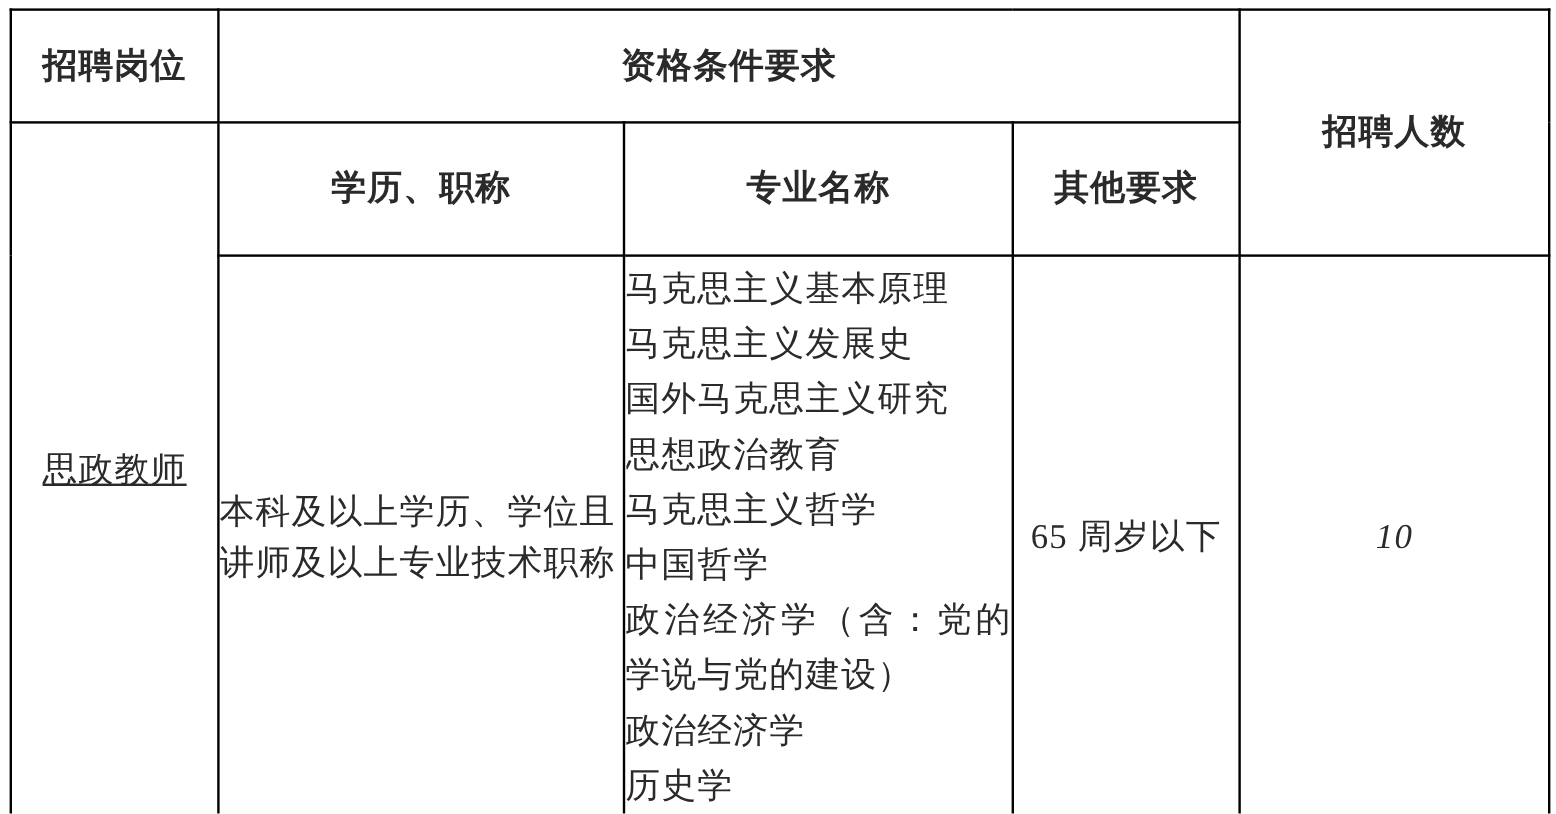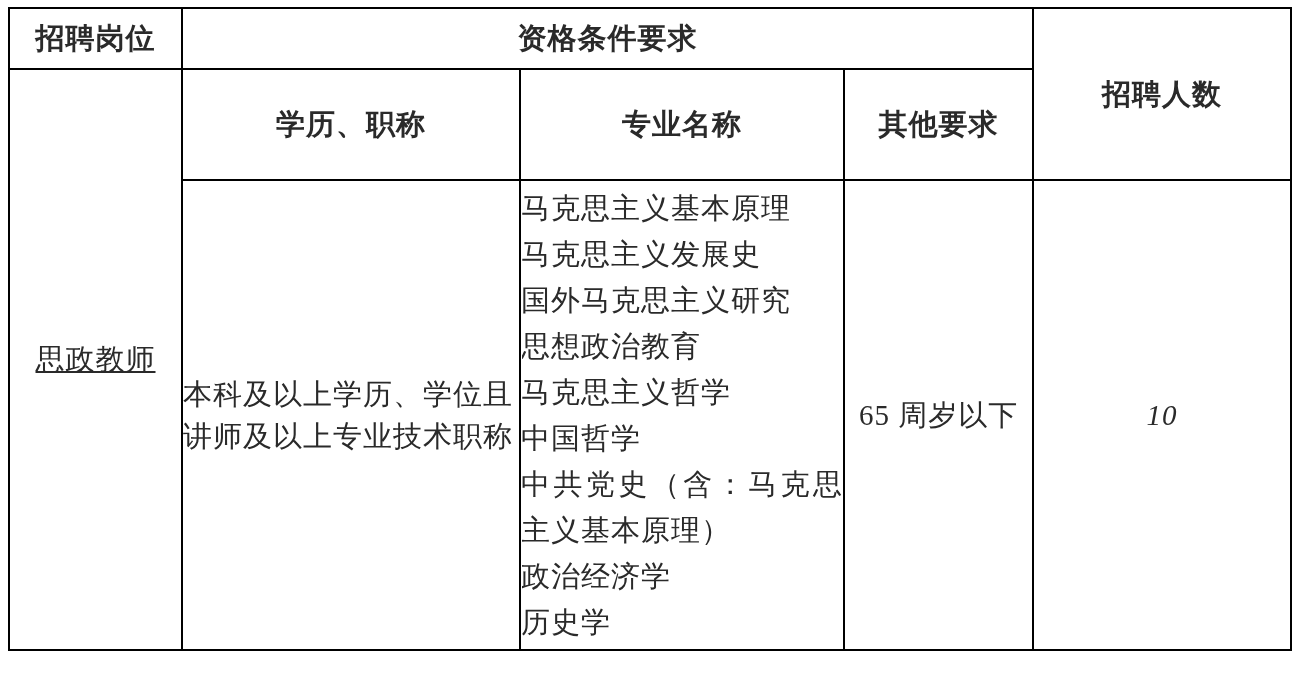--- a/index.html
+++ b/index.html
@@ -23,21 +23,21 @@
   table.recruit td {
     border: 2px solid #000000;
     vertical-align: middle;
     font-size: 29px;
     letter-spacing: 1px;
     color: #2a2a2a;
     line-height: 1.45;
     padding: 0;
     overflow: hidden;
   }
-  tr.r1 { height: 61px; }
+  tr.r1 { height: 94px; }
   tr.r2 { height: 111px; }
   tr.r3 { height: 470px; }
 
   .hd {
     font-weight: bold;
     text-align: center;
     color: #000000;
   }
   .cell-pos-h   { padding-top: 20px; }
   .cell-qual-h  { padding-top: 20px; }
@@ -99,21 +99,21 @@
     </tr>
     <tr class="r3">
       <td class="cell-edu-d">本科及以上学历、学位且讲师及以上专业技术职称</td>
       <td class="cell-major-d">
           <div class="major-line">马克思主义基本原理</div>
           <div class="major-line">马克思主义发展史</div>
           <div class="major-line">国外马克思主义研究</div>
           <div class="major-line">思想政治教育</div>
           <div class="major-line">马克思主义哲学</div>
           <div class="major-line">中国哲学</div>
-          <div class="major-line">中共党史（含：马克思主义基本原理）</div>
+          <div class="major-line">政治经济学（含：党的学说与党的建设）</div>
           <div class="major-line">政治经济学</div>
           <div class="major-line">历史学</div>
         </td>
       <td class="cell-other-d">65 周岁以下</td>
       <td class="cell-count-d">10</td>
     </tr>
   </tbody>
 </table>
 
 </body></html>

